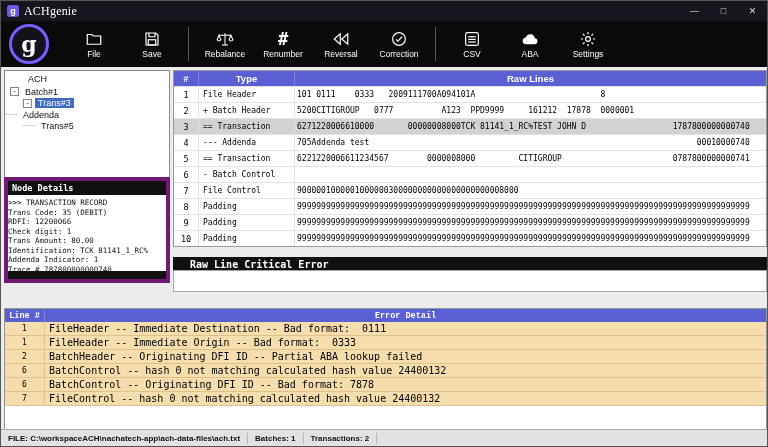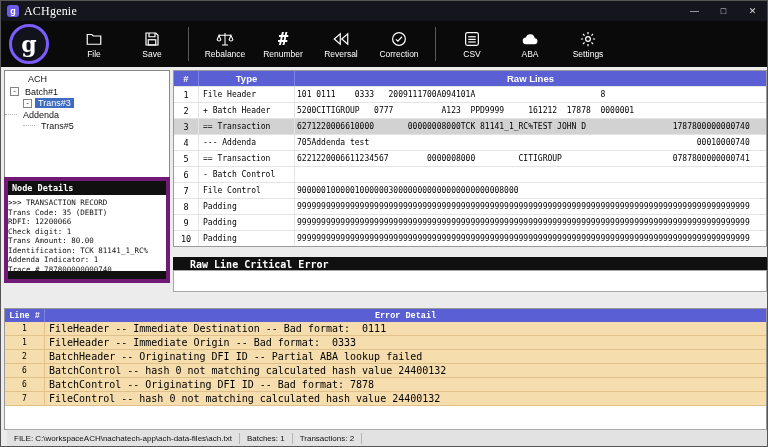--- a/index.html
+++ b/index.html
@@ -89,22 +89,22 @@
                     font-weight:bold;border-right:1px solid #7e82e2;font-family:Liberation Mono, monospace;}
   .err-header .cell:last-child{border-right:none;}
   .err-row{display:grid;grid-template-columns:40px 1fr;height:13px;
            background:var(--error-row-bg,#f6ddae);border-bottom:1px solid #e0c18a;cursor:default;}
   .err-row .line{display:flex;align-items:center;justify-content:center;font-size:8px;
                  font-family:"DejaVu Sans Mono",monospace;border-right:1px solid #e0c18a;}
   .err-row .detail{display:flex;align-items:center;padding-left:4px;font-size:10px;
                    font-family:"DejaVu Sans Mono",monospace;white-space:pre;overflow:hidden;}
 
   
-  .statusbar{position:absolute;left:6px;right:0;bottom:0;height:16px;background:#e2e2e2;
-             border-top:1px solid #aaa;display:flex;align-items:center;font-size:8px;color:#111;}
+  .statusbar{position:absolute;left:0;right:0;bottom:0;height:16px;background:#e2e2e2;
+             border-top:1px solid #aaa;display:flex;align-items:center;font-size:8px;color:#111;font-weight:bold;}
   .status-seg{padding:0 7px;height:11px;display:flex;align-items:center;border-right:1px solid #b5b5b5;white-space:nowrap;}
 </style>
 </head>
 <body>
 
 <div id="app">
 
   <div class="titlebar">
     <div class="title-icon">g</div>
     <div class="title-text">ACHgenie</div>

